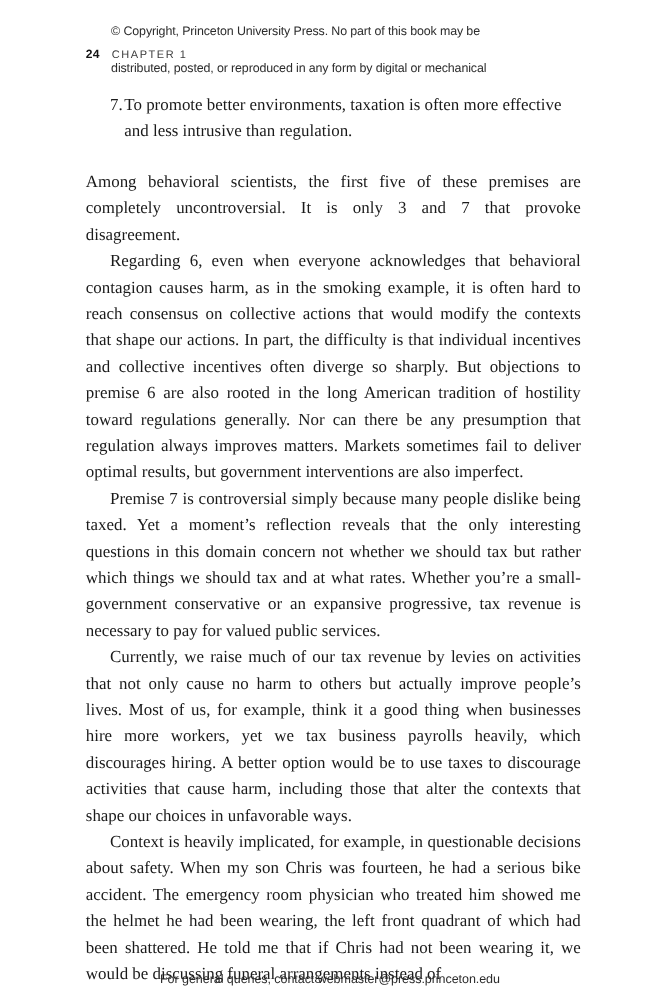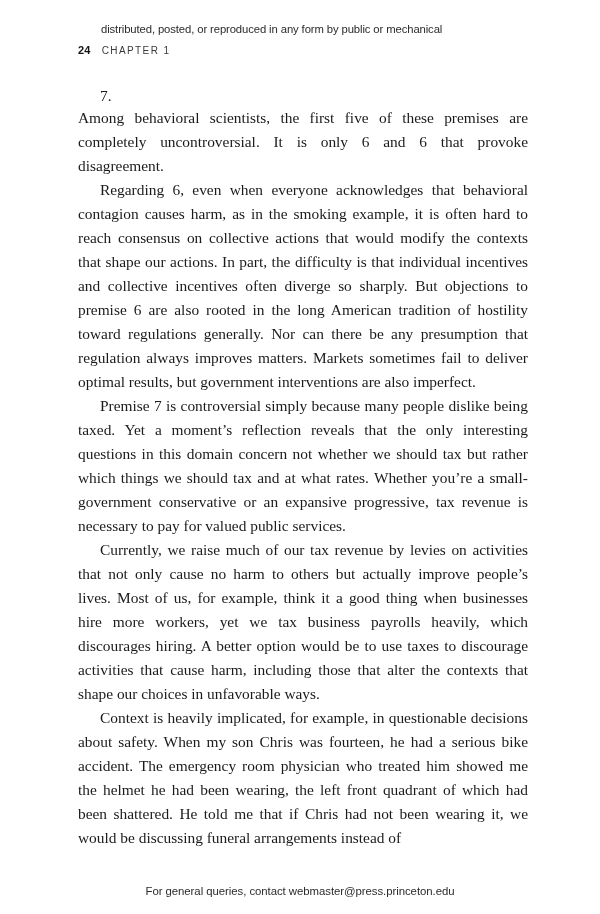--- a/index.html
+++ b/index.html
@@ -107,37 +107,39 @@
     font-family: "Liberation Sans", "DejaVu Sans", sans-serif;
     font-size: 11.4px;
     color: #2b2b2b;
     letter-spacing: -0.005em;
   }
 </style>
 </head>
 <body>
 
 <div class="copyright-block">
-  <span class="copyright-line">distributed, posted, or reproduced in any form by public or mechanical</span>
+  <span class="copyright-line">© Copyright, Princeton University Press. No part of this book may be</span>
+  <span class="copyright-line">distributed, posted, or reproduced in any form by digital or mechanical</span>
 </div>
 
 <div class="running-head">
   <span class="folio">24</span>
   <span class="chapter-label">CHAPTER 1</span>
 </div>
 
 <div class="text-column">
 
   <ol class="premise-list">
     <li class="premise-item">
       <span class="premise-num">7.</span>
+      <span>To promote better environments, taxation is often more effective and less intrusive than regulation.</span>
     </li>
   </ol>
 
-  <p class="body-par no-indent gap-before">Among behavioral scientists, the first five of these premises are completely uncontroversial. It is only 6 and 6 that provoke disagreement.</p>
+  <p class="body-par no-indent gap-before">Among behavioral scientists, the first five of these premises are completely uncontroversial. It is only 3 and 7 that provoke disagreement.</p>
   <p class="body-par">Regarding 6, even when everyone acknowledges that behavioral contagion causes harm, as in the smoking example, it is often hard to reach consensus on collective actions that would modify the contexts that shape our actions. In part, the difficulty is that individual incentives and collective incentives often diverge so sharply. But objections to premise 6 are also rooted in the long American tradition of hostility toward regulations generally. Nor can there be any presumption that regulation always improves matters. Markets sometimes fail to deliver optimal results, but government interventions are also imperfect.</p>
   <p class="body-par">Premise 7 is controversial simply because many people dislike being taxed. Yet a moment’s reflection reveals that the only interesting questions in this domain concern not whether we should tax but rather which things we should tax and at what rates. Whether you’re a small-government conservative or an expansive progressive, tax revenue is necessary to pay for valued public services.</p>
   <p class="body-par">Currently, we raise much of our tax revenue by levies on activities that not only cause no harm to others but actually improve people’s lives. Most of us, for example, think it a good thing when businesses hire more workers, yet we tax business payrolls heavily, which discourages hiring. A better option would be to use taxes to discourage activities that cause harm, including those that alter the contexts that shape our choices in unfavorable ways.</p>
   <p class="body-par">Context is heavily implicated, for example, in questionable decisions about safety. When my son Chris was fourteen, he had a serious bike accident. The emergency room physician who treated him showed me the helmet he had been wearing, the left front quadrant of which had been shattered. He told me that if Chris had not been wearing it, we would be discussing funeral arrangements instead of</p>
 
 </div>
 
 <div class="page-footer">
   <span>For general queries, contact webmaster@press.princeton.edu</span>
 </div>

